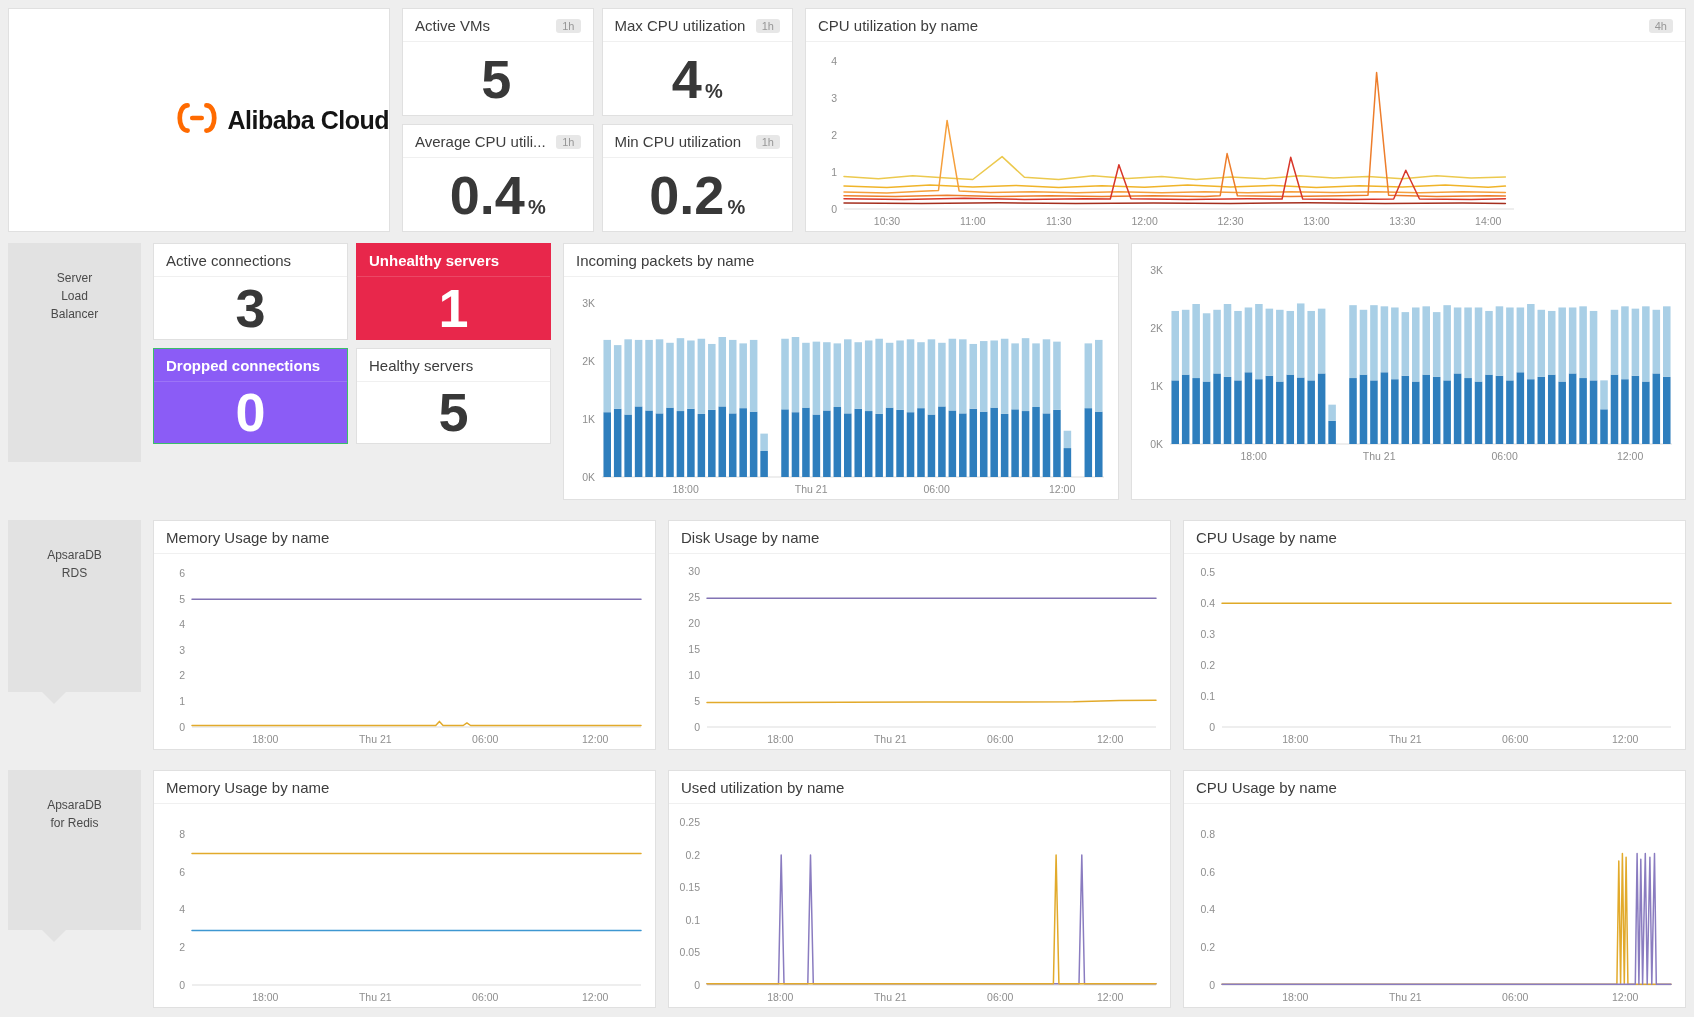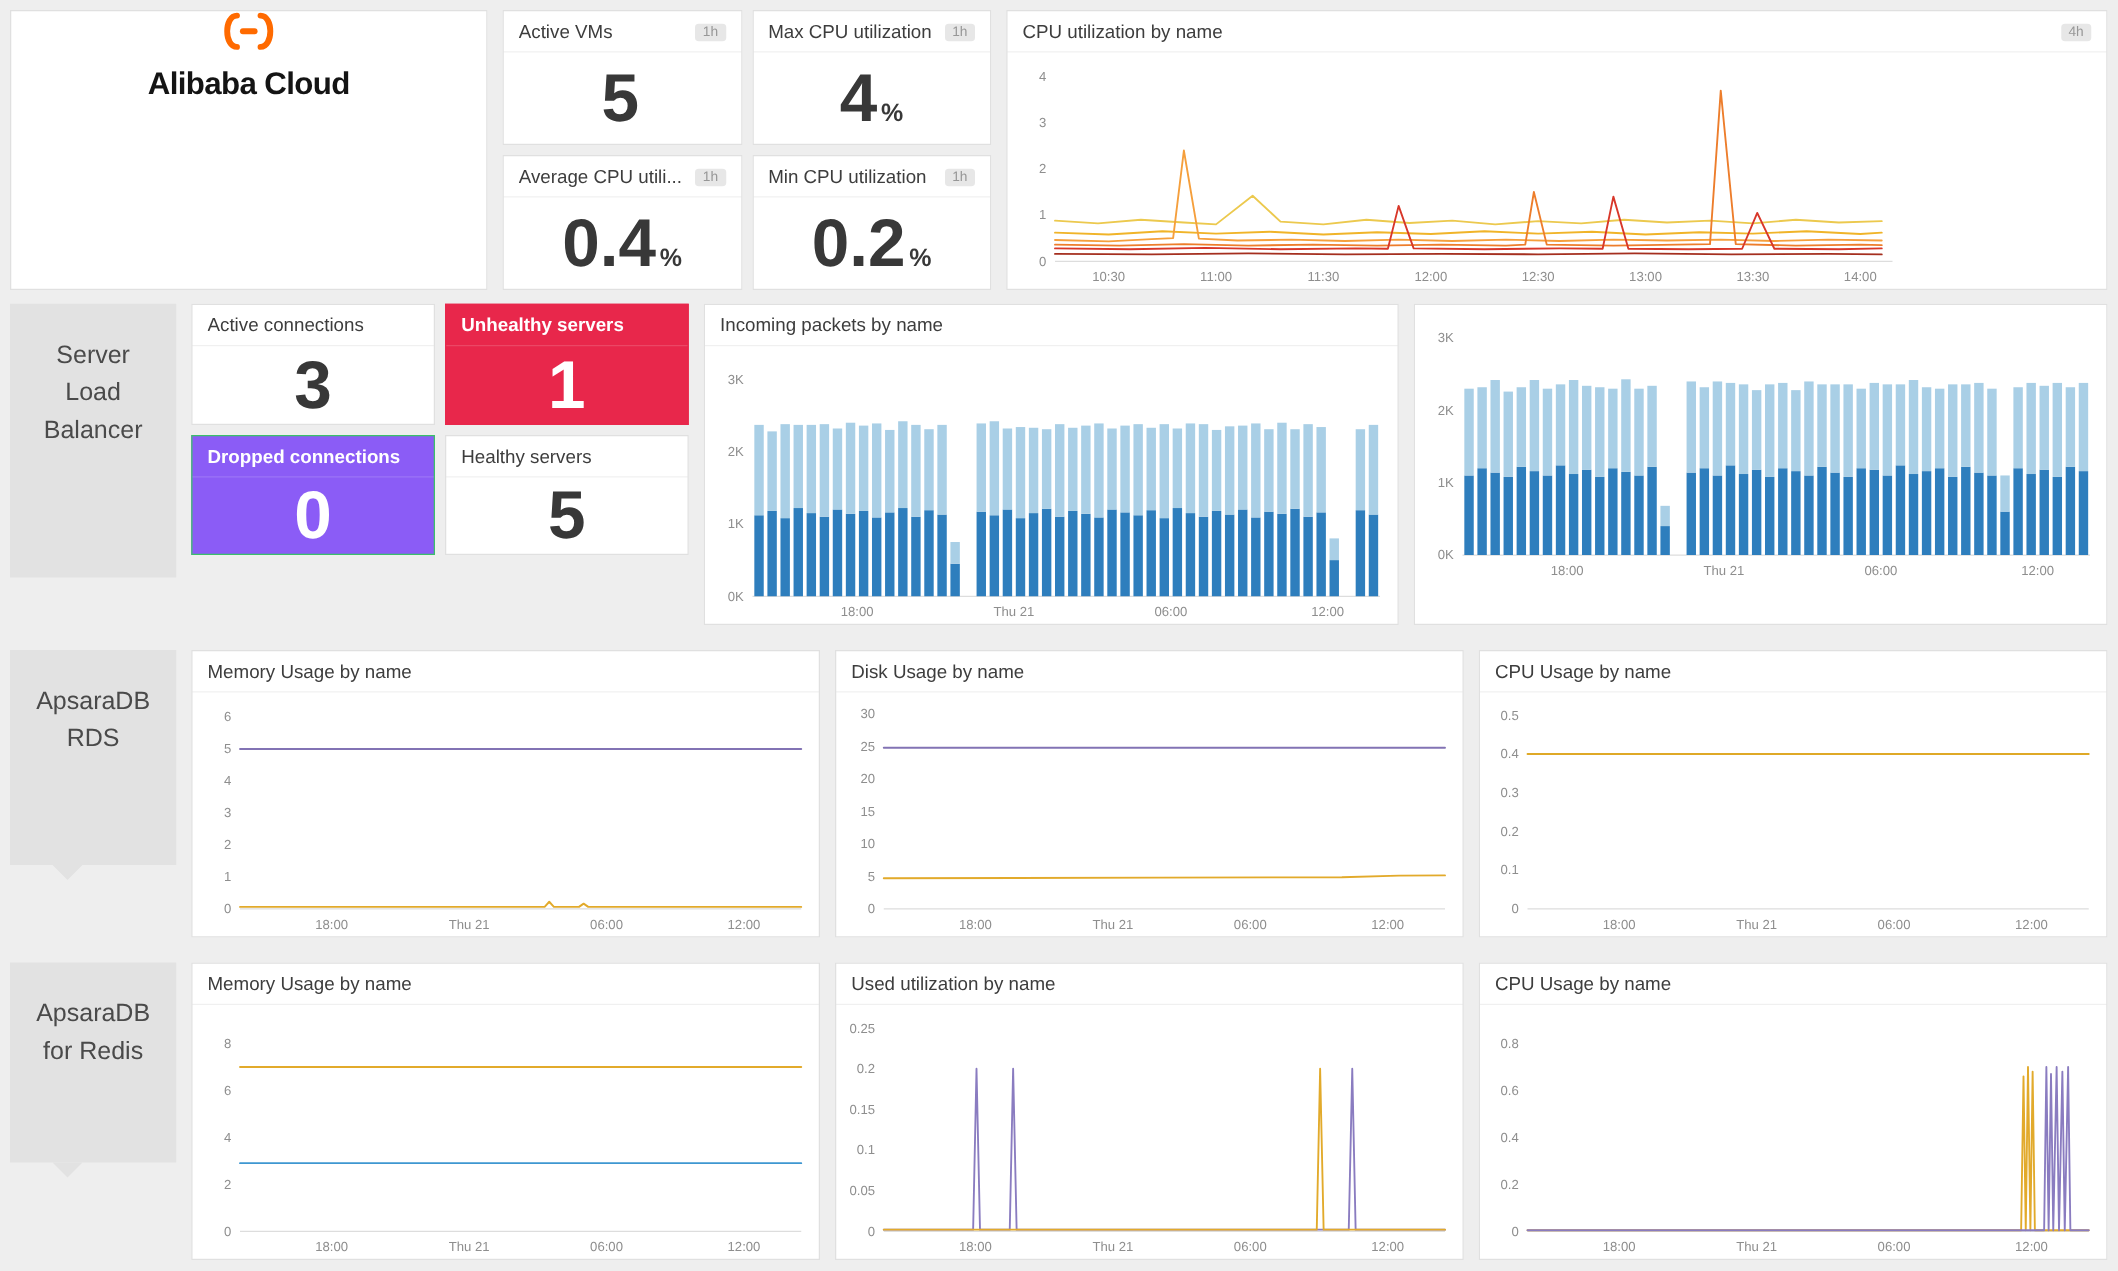--- a/index.html
+++ b/index.html
@@ -40,40 +40,40 @@
   .stat-unit { font-size: 20px; font-weight: bold; color: #383838; margin-left: 3px; }
 
   .panel-red { background: #e8274b; border-color: #e8274b; }
   .panel-green { background: #8b5cf6; border-color: #3bbf6a; }
   .panel-red .panel-title, .panel-green .panel-title { color: #fff; font-weight: bold; }
   .panel-red .stat-num, .panel-red .stat-unit,
   .panel-green .stat-num, .panel-green .stat-unit { color: #fff; }
   .panel-red .panel-header, .panel-green .panel-header { border-bottom-color: rgba(255,255,255,0.15); }
 
   .group-label {
-    background: #e2e2e2; color: #4a4a4a; font-size: 20px; line-height: 1.5;
+    background: #e2e2e2; color: #4a4a4a; font-size: 12px; line-height: 1.5;
     text-align: center; padding: 26px 8px 0 8px; white-space: pre-line;
     position: relative; flex: 0 0 auto;
   }
   .tail-right::after {
     content: ""; position: absolute; right: -12px; top: 50%; margin-top: -12px;
     width: 0; height: 0;
     border-left: 12px solid #e2e2e2;
     border-top: 12px solid transparent; border-bottom: 12px solid transparent;
   }
   .tail-bottom::after {
     content: ""; position: absolute; left: 34px; bottom: -12px;
     width: 0; height: 0;
     border-top: 12px solid #e2e2e2;
     border-left: 12px solid transparent; border-right: 12px solid transparent;
   }
 
   .logo-panel {
-    width: 382px; flex: 0 0 382px; flex-direction: column;
-    align-items: center; justify-content: flex-start; gap: 7px;
+    width: 382px; flex: 0 0 382px; flex-direction: row;
+    align-items: center; justify-content: flex-end; gap: 7px;
   }
   .logo-text { font-size: 25px; font-weight: bold; color: #141414; letter-spacing: -0.5px; }
 
   #ecs-label { width: 145px; flex: 0 0 145px; height: 100%; font-size: 17px; }
   .stats-grid {
     display: grid; grid-template-columns: 1fr 1fr; grid-template-rows: 1fr 1fr; gap: 8px;
   }
   #stats1 { width: 391px; flex: 0 0 391px; height: 100%; }
   #slb-label { width: 133px; flex: 0 0 133px; height: 219px; }
   #stats2 { width: 398px; flex: 0 0 398px; height: 201px; text-align: center; }

